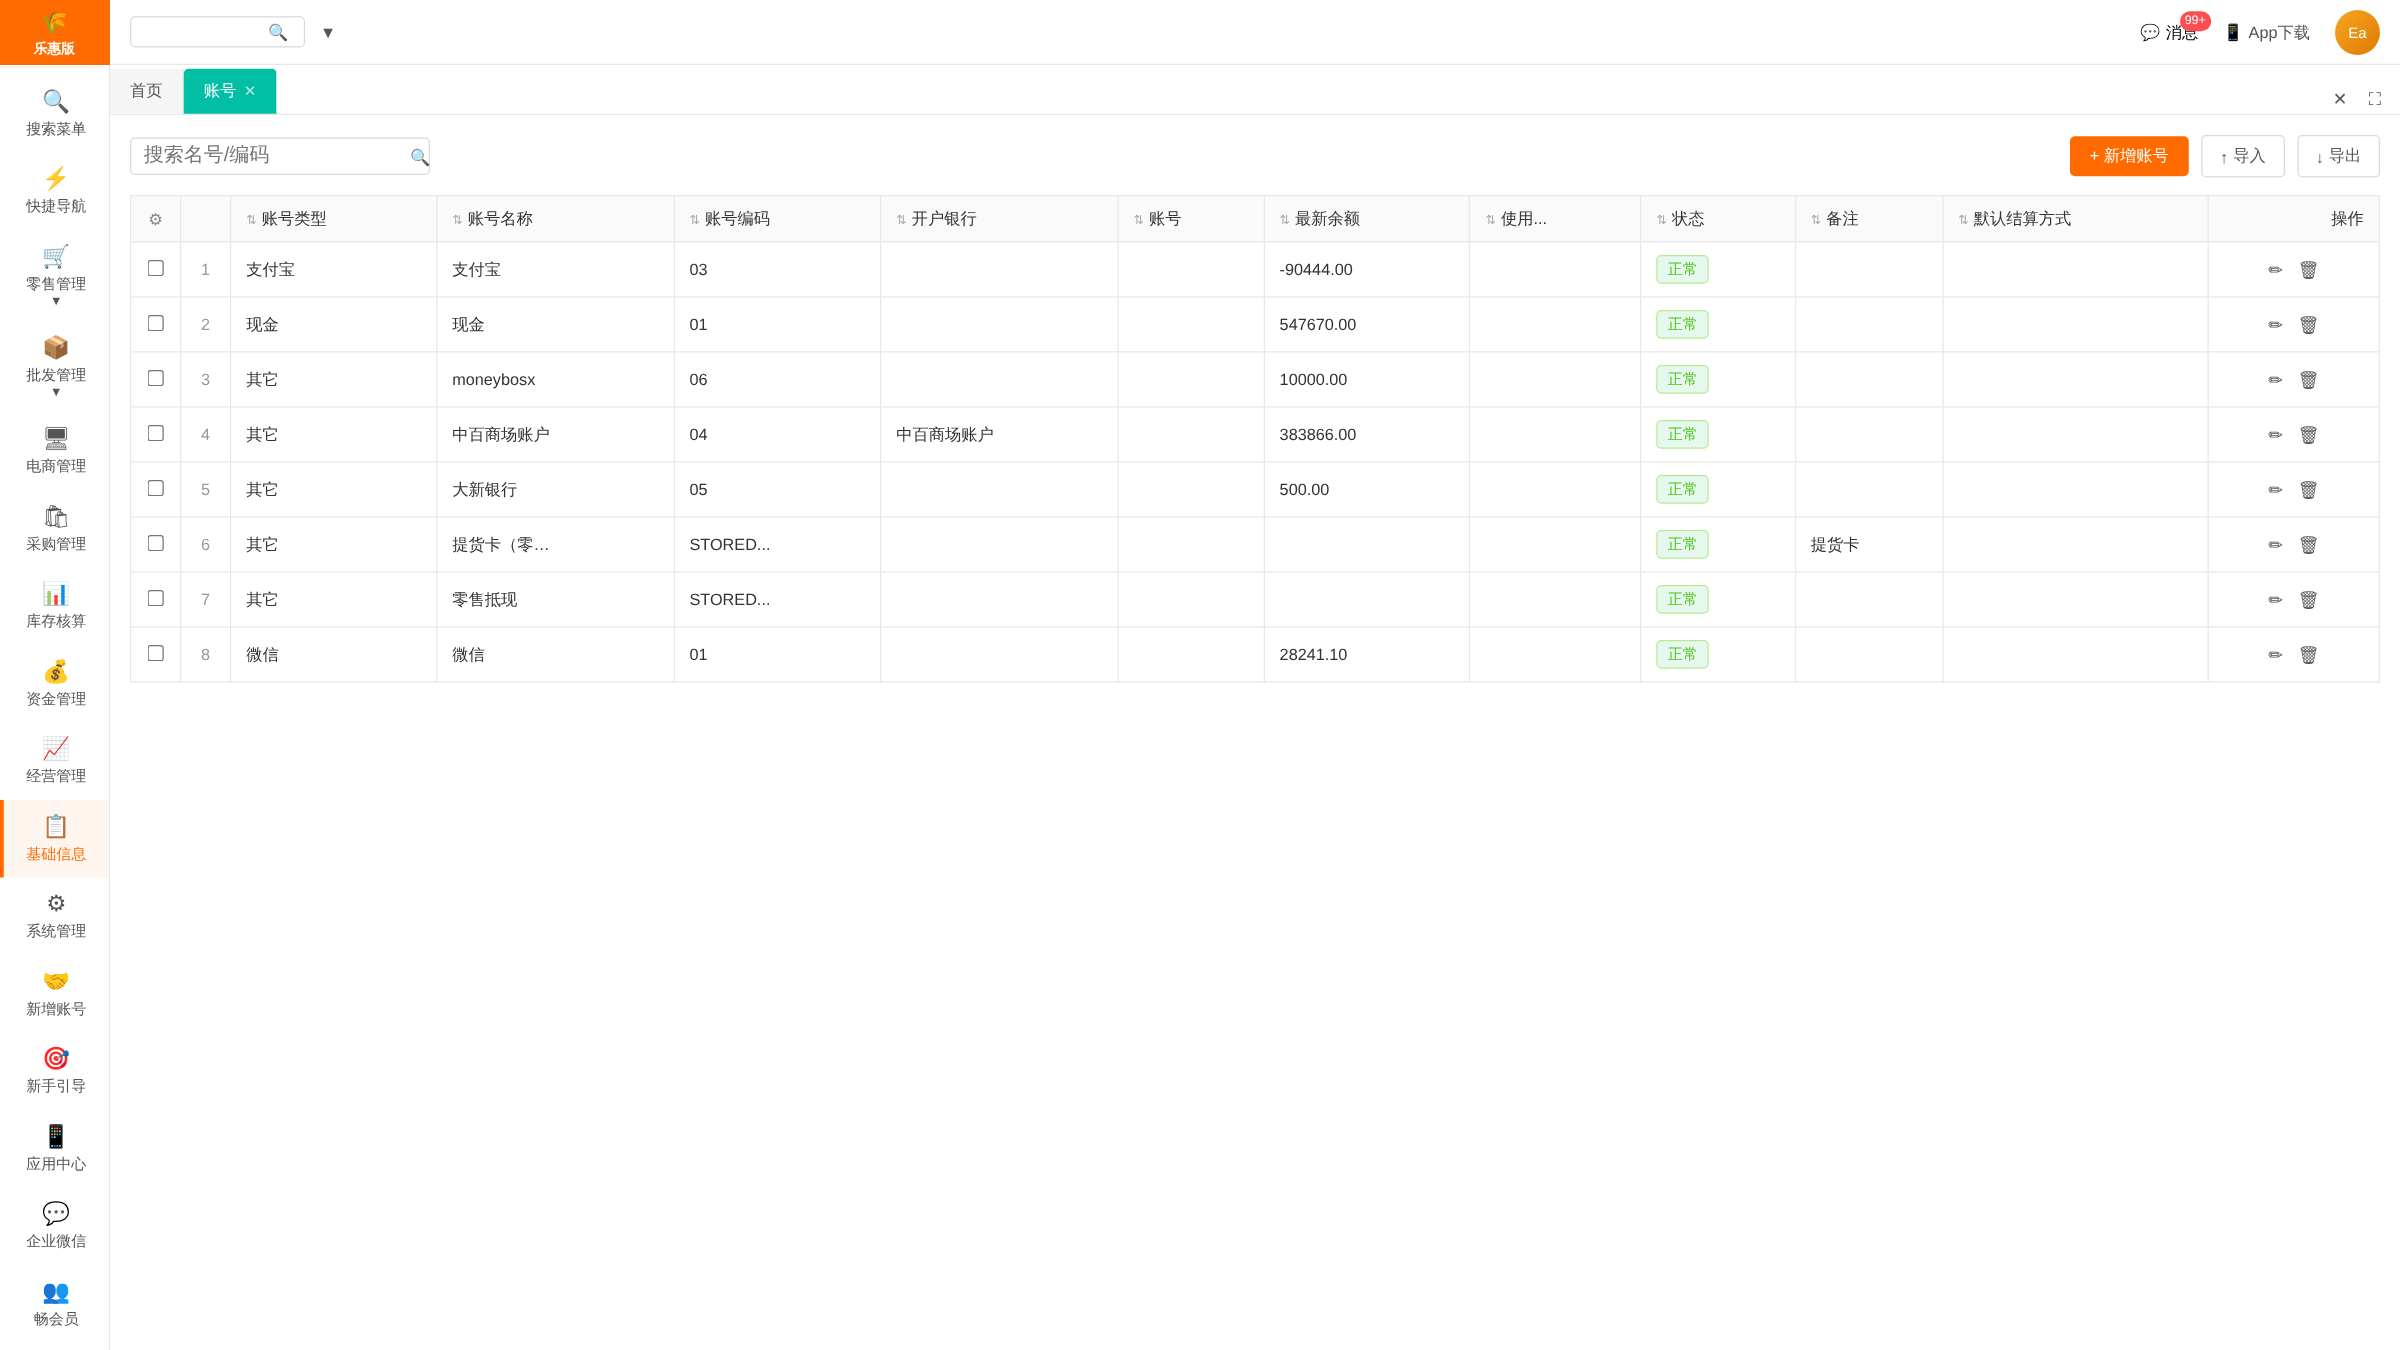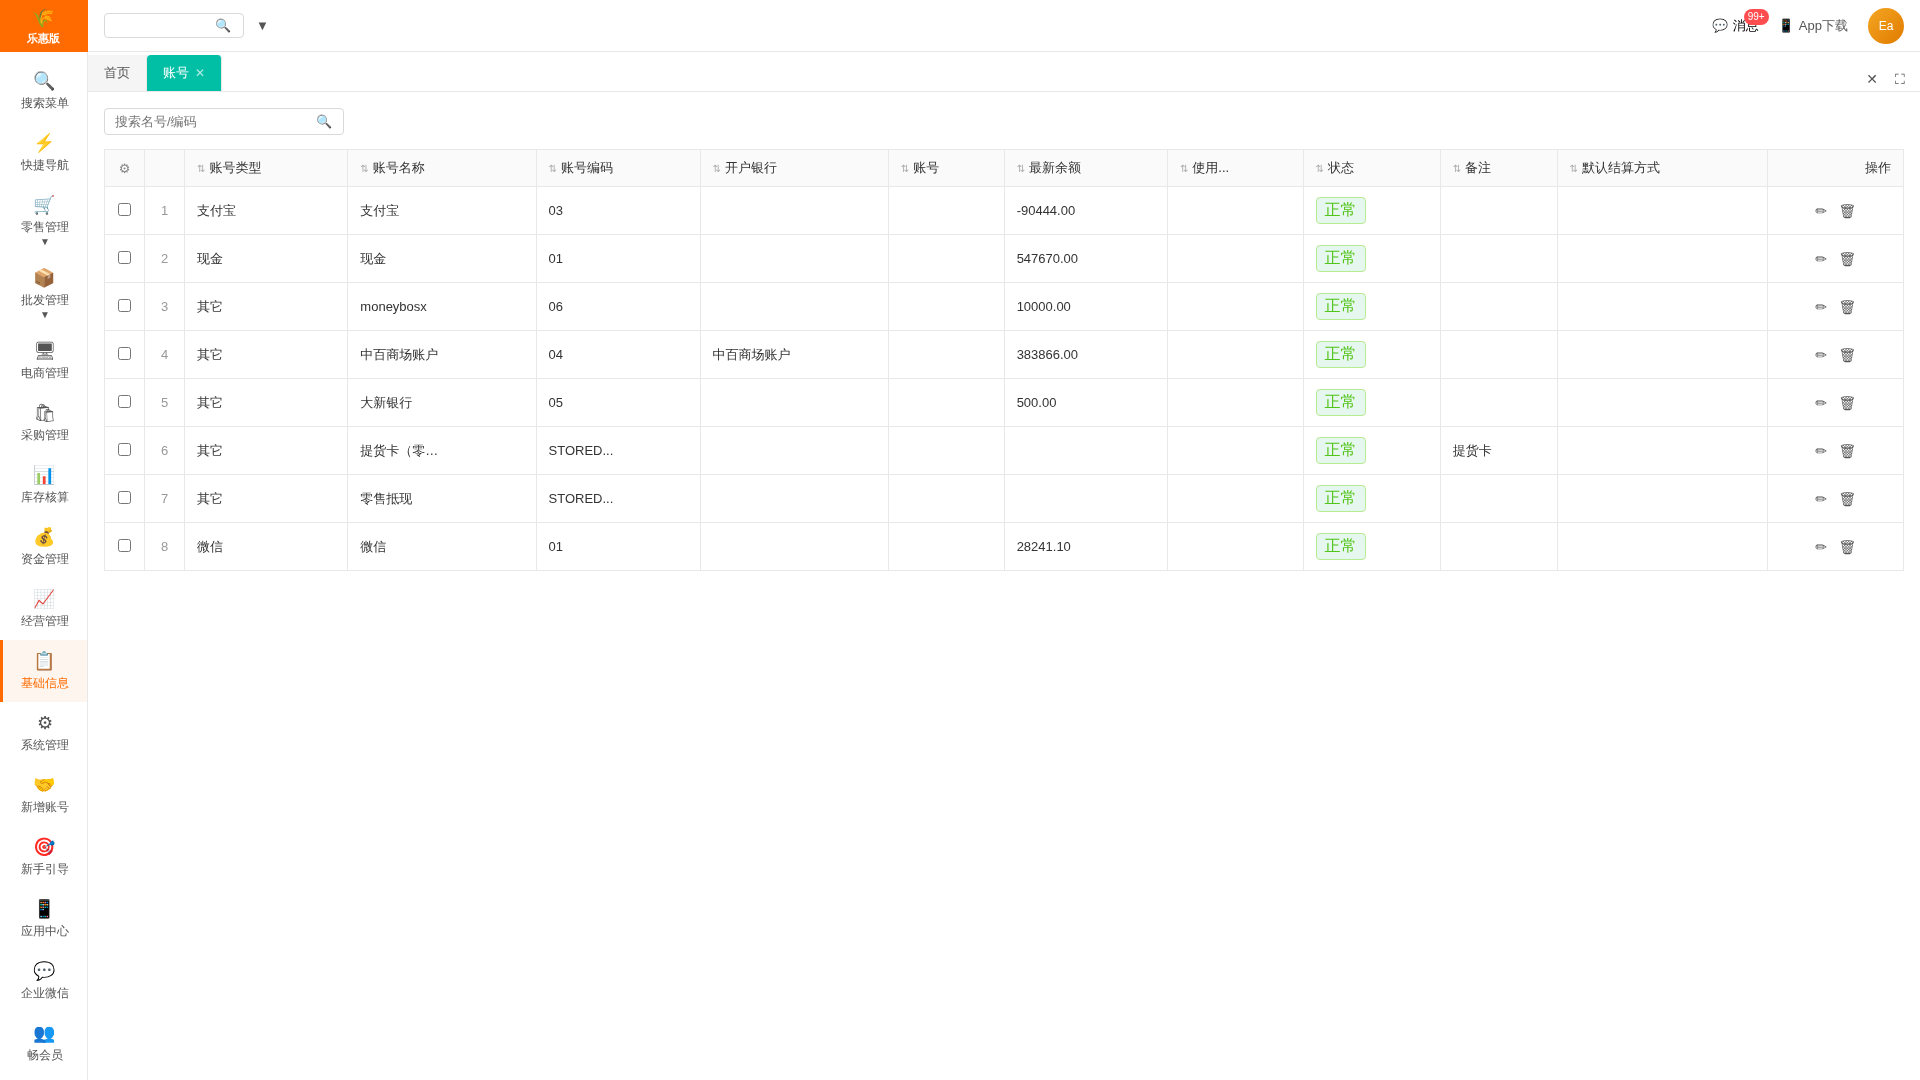--- a/index.html
+++ b/index.html
@@ -224,21 +224,21 @@
       align-items: center;
       border: 1px solid #d9d9d9;
       border-radius: 4px;
       padding: 5px 10px;
       width: 240px;
       gap: 6px;
     }
     .search-box input {
       border: none;
       outline: none;
-      font-size: 13px;
+      font-size: 16px;
       color: #a16207;
       flex: 1;
     }
     .toolbar-right {
       display: flex;
       align-items: center;
       gap: 10px;
     }
     .btn-add {
       background: #ff6b00;
@@ -296,21 +296,21 @@
       font-size: 10px;
       color: #aaa;
       margin-right: 4px;
     }
     .status-badge {
       background: #e6f7ef;
       color: #52c41a;
       border: 1px solid #b7eb8f;
       border-radius: 4px;
       padding: 2px 8px;
-      font-size: 16px;
+      font-size: 12px;
       display: inline-block;
     }
     .action-btn {
       background: none;
       border: none;
       cursor: pointer;
       color: #555;
       font-size: 14px;
       padding: 2px 4px;
     }
@@ -490,20 +490,31 @@
     <div class="tab-action-btn">⛶</div>
   </div>
     </div>
 
   <div class="content-area">
 
     <div class="toolbar">
       <div class="search-box">
         <input type="text" placeholder="搜索名号/编码" style="">
         <span style="color:#aaa;">🔍</span>
+      </div>
+      <div class="toolbar-right">
+        <button class="btn-add">+ 新增账号</button>
+        <button class="btn-import">
+          <span>↑</span>
+          <span>导入</span>
+        </button>
+        <button class="btn-export">
+          <span>↓</span>
+          <span>导出</span>
+        </button>
       </div>
     </div>
 
     <table class="data-table">
       <thead id="table-head">
           <tr>
             <th style="text-align: center; width: 40px;"><span class="th-settings-icon">⚙</span></th>
             <th style="width: 40px;"></th>
             <th><span class="sort-icon">⇅</span>账号类型</th>
             <th><span class="sort-icon">⇅</span>账号名称</th>

